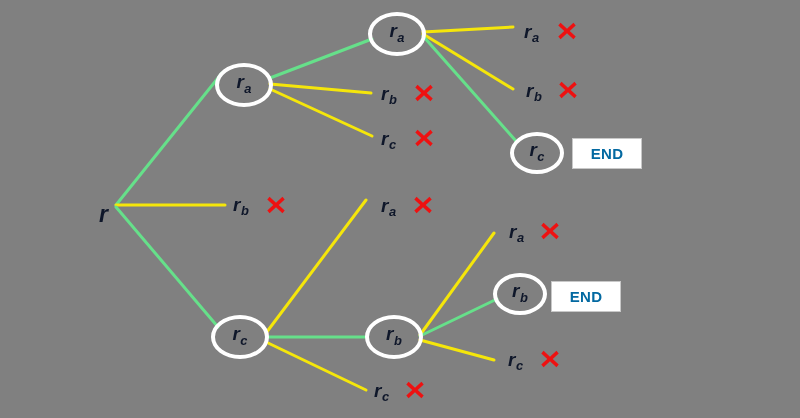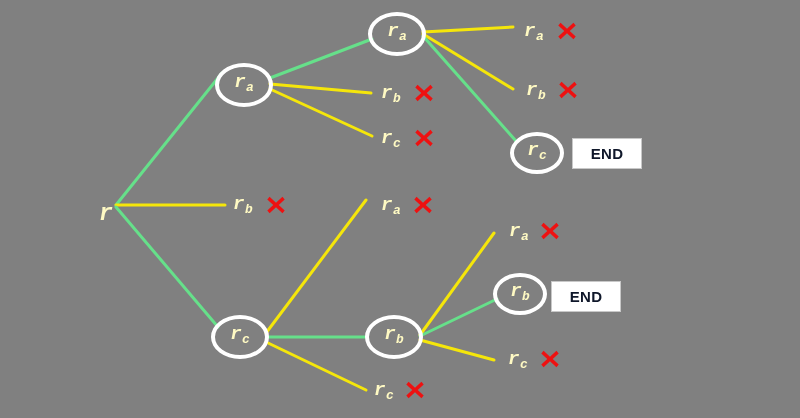--- a/index.html
+++ b/index.html
@@ -33,24 +33,24 @@
     border-radius: 50%;
     background: transparent;
     display: flex;
     align-items: center;
     justify-content: center;
     box-sizing: border-box;
   }
   .node-label,
   .leaf-label,
   .root-label {
-    font-family: Liberation Mono, monospace;
+    font-family: Liberation Sans, sans-serif;
     font-weight: bold;
     font-style: italic;
-    color: #fef9c3;
+    color: #0f172a;
     white-space: nowrap;
     line-height: 1;
     letter-spacing: 0;
   }
   .node-label {
     font-size: 19px;
     transform: translateY(-1px);
   }
   .node-label .sub,
   .leaf-label .sub {
@@ -78,21 +78,21 @@
     border: 1px solid #c8c8c8;
     display: flex;
     align-items: center;
     justify-content: center;
     box-sizing: border-box;
   }
   .end-label {
     font-family: "Liberation Sans", sans-serif;
     font-weight: bold;
     font-size: 15px;
-    color: #0f172a;
+    color: #0369a1;
     letter-spacing: 0.3px;
     line-height: 1;
   }
 </style>
 </head>
 <body>
 
 <div id="diagram-root">
 
   <svg id="edge-layer" viewBox="0 0 800 418" width="800" height="418" xmlns="http://www.w3.org/2000/svg">

